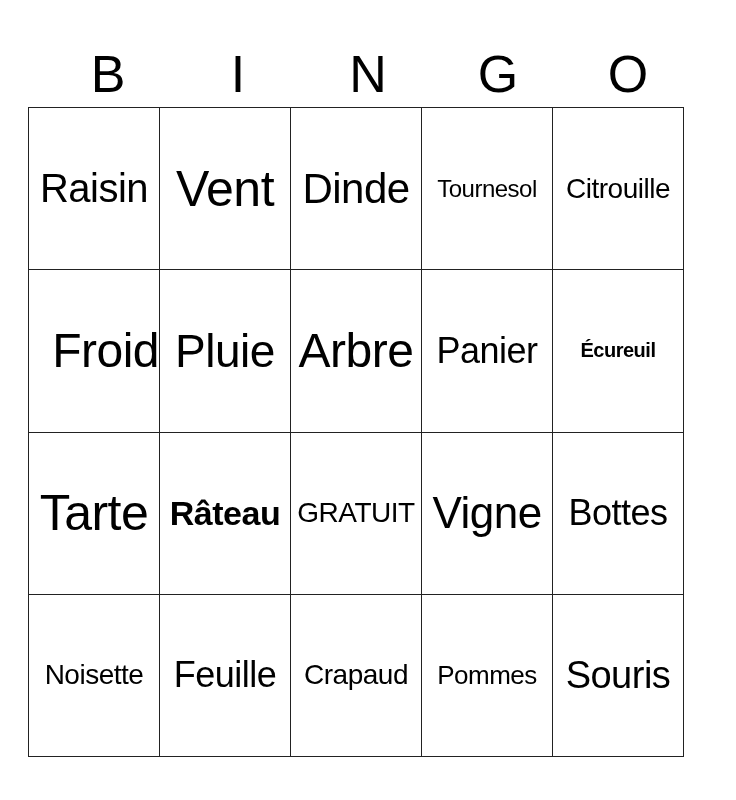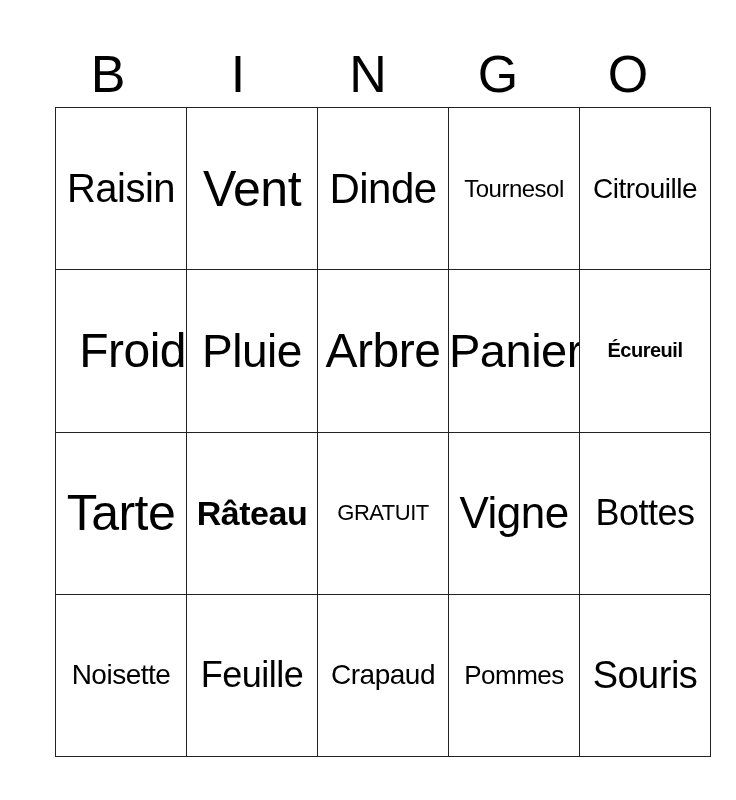--- a/index.html
+++ b/index.html
@@ -1,19 +1,19 @@
 <!DOCTYPE html>
 <html><head>
 <meta charset="utf-8">
 <style>
   html, body { margin:0; padding:0; background:#fff; }
   body { width:736px; height:800px; position:relative; font-family:"Liberation Sans", sans-serif; color:#000; }
   .header { position:absolute; left:43px; top:44px; width:650px; height:60px; display:flex; }
   .header .letter { width:130px; text-align:center; font-size:52px; line-height:60px; }
-  .grid { position:absolute; left:55px; top:107px; width:650px; height:650px; border-collapse:collapse; table-layout:fixed; }
+  .grid { position:absolute; left:28px; top:107px; width:650px; height:650px; border-collapse:collapse; table-layout:fixed; }
   .grid td { border:1.5px solid #222; width:130px; height:130px; padding:0; text-align:center; vertical-align:middle; white-space:nowrap; overflow:hidden; letter-spacing:-0.5px; }
 </style>
 </head>
 <body>
 
 <div class="header">
   <div class="letter">B</div>
   <div class="letter">I</div>
   <div class="letter">N</div>
   <div class="letter">G</div>
@@ -26,27 +26,27 @@
         <td style="font-size: 40px;">Raisin</td>
         <td style="font-size: 50px;">Vent</td>
         <td style="font-size: 42px;">Dinde</td>
         <td style="font-size: 24px;">Tournesol</td>
         <td style="font-size: 28px;">Citrouille</td>
       </tr>
       <tr>
         <td style="font-size: 48px; text-align: right;">Froid</td>
         <td style="font-size: 46px;">Pluie</td>
         <td style="font-size: 48px;">Arbre</td>
-        <td style="font-size: 47px;">Panier</td>
+        <td style="font-size: 36px;">Panier</td>
         <td style="font-size: 20px; font-weight: bold;">Écureuil</td>
       </tr>
       <tr>
         <td style="font-size: 50px;">Tarte</td>
         <td style="font-size: 34px; font-weight: bold;">Râteau</td>
-        <td style="font-size: 22px;">GRATUIT</td>
+        <td style="font-size: 28px;">GRATUIT</td>
         <td style="font-size: 44px;">Vigne</td>
         <td style="font-size: 36px;">Bottes</td>
       </tr>
       <tr>
         <td style="font-size: 28px;">Noisette</td>
         <td style="font-size: 36px;">Feuille</td>
         <td style="font-size: 28px;">Crapaud</td>
         <td style="font-size: 26px;">Pommes</td>
         <td style="font-size: 38px;">Souris</td>
       </tr>

